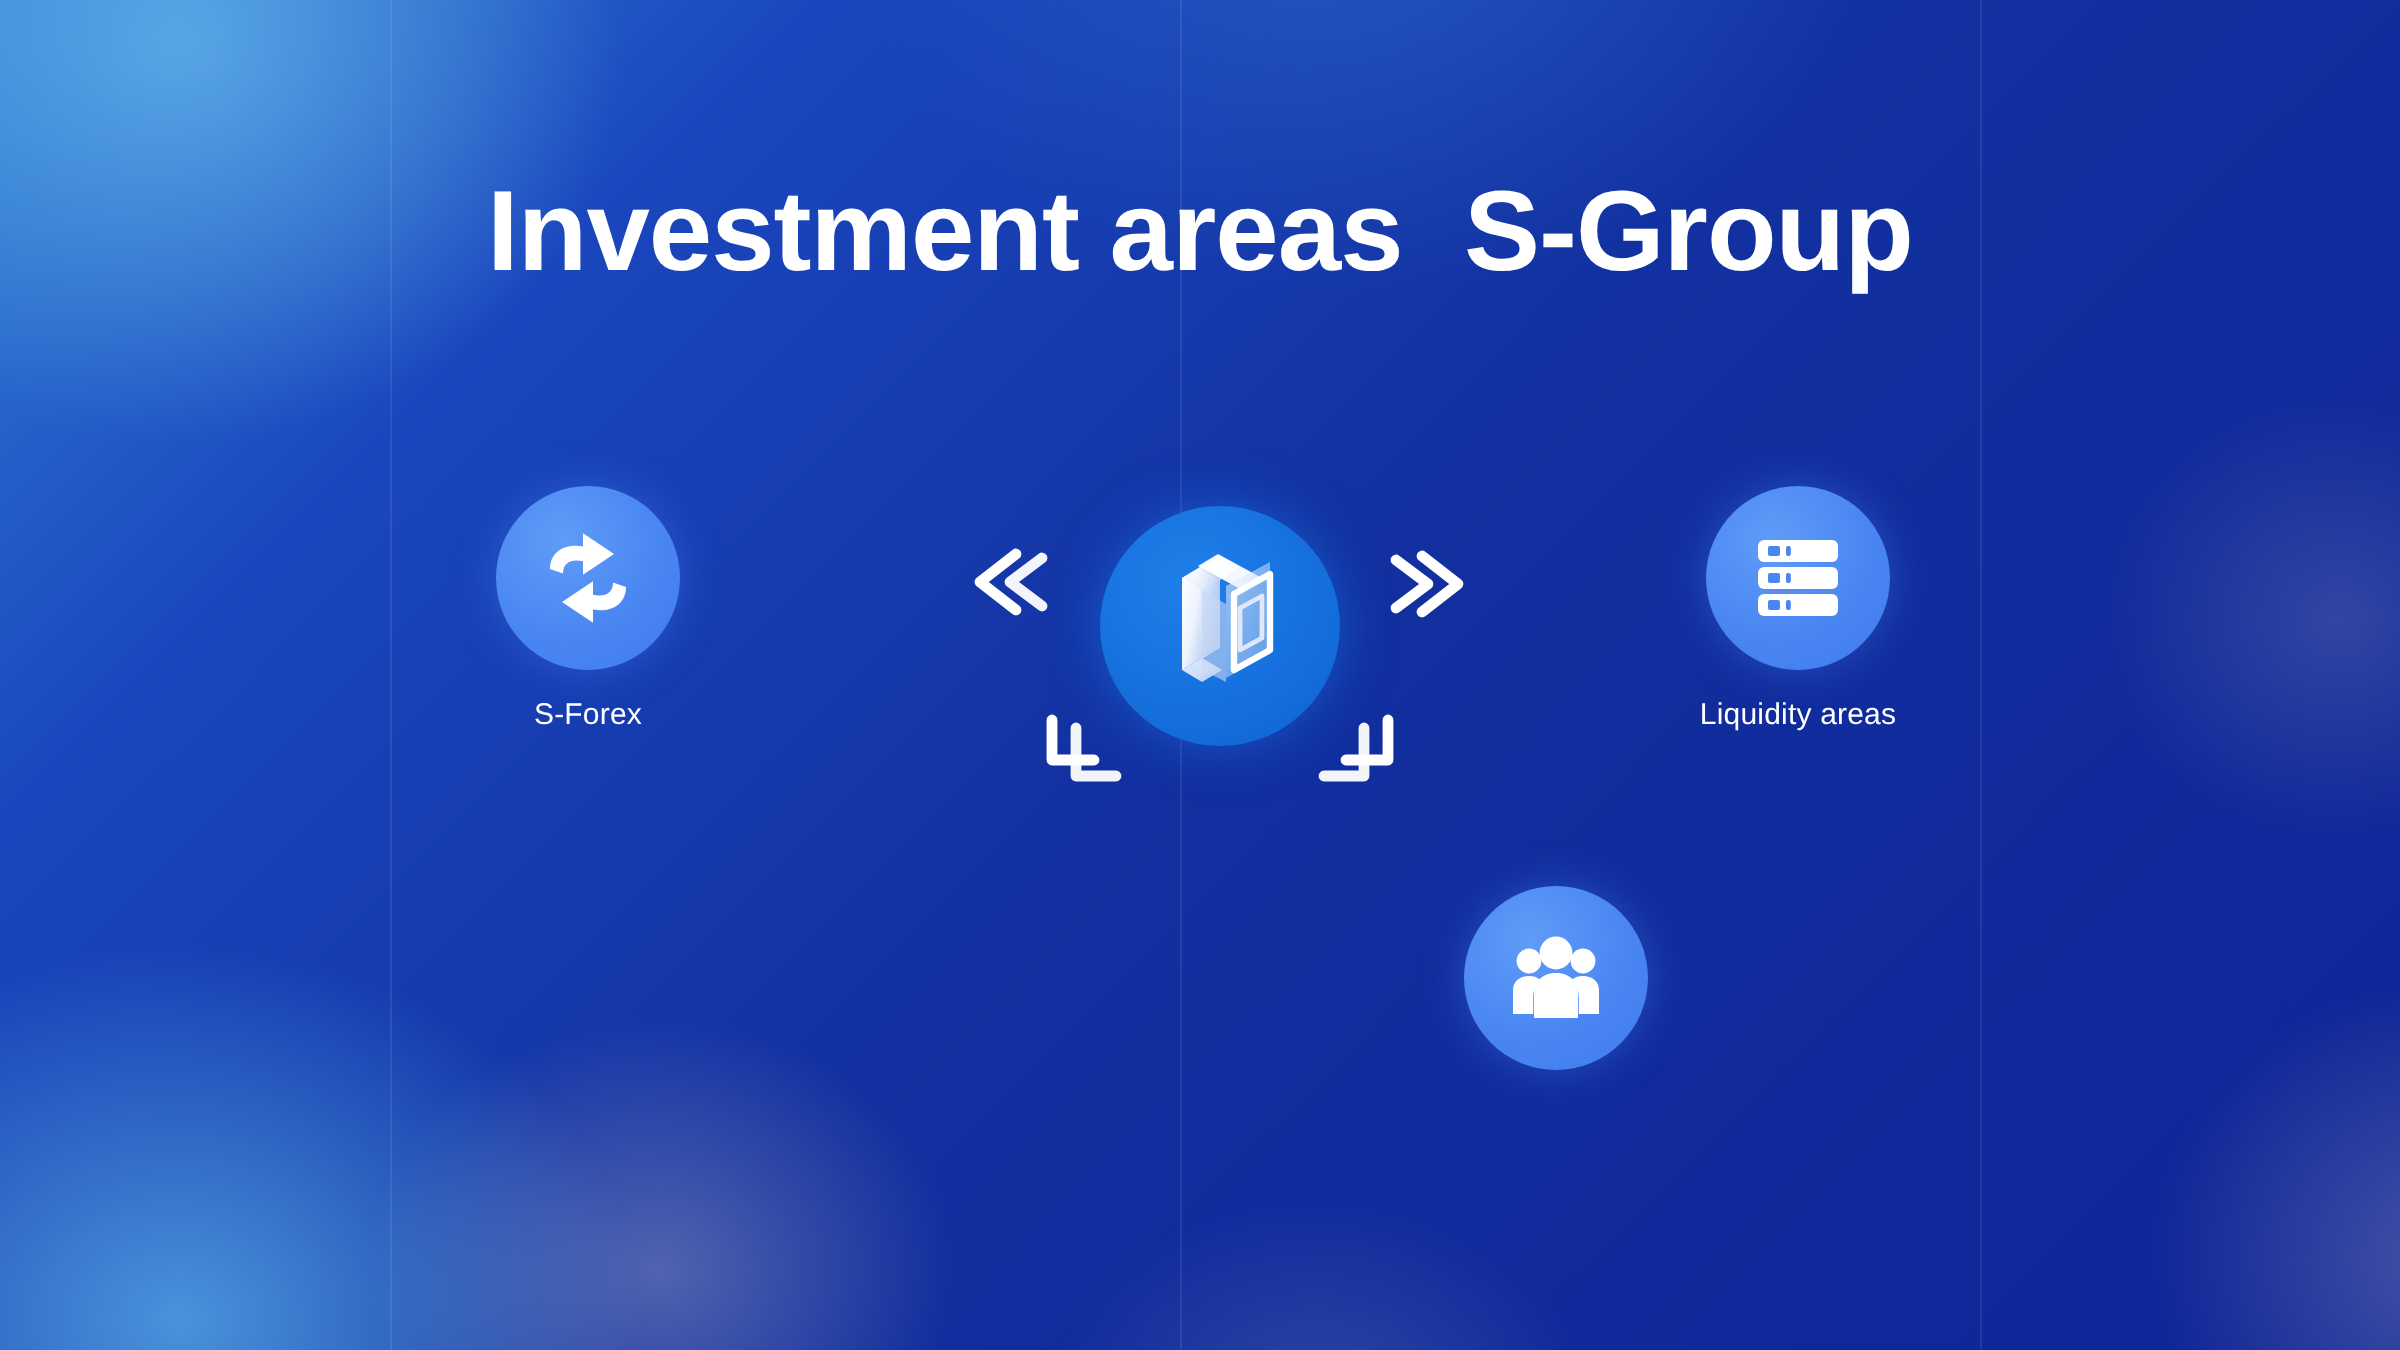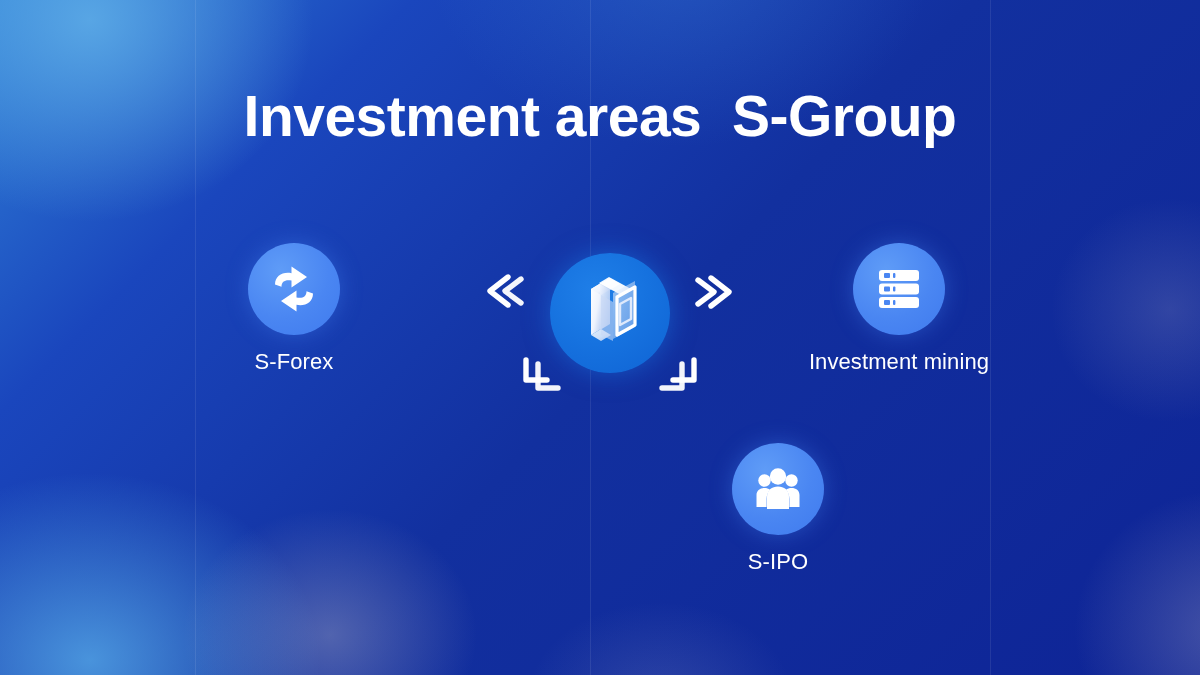--- a/index.html
+++ b/index.html
@@ -84,21 +84,21 @@
     width:92px; height:92px; border-radius:50%;
     margin:0 auto;
     display:flex; align-items:center; justify-content:center;
     background:radial-gradient(circle at 36% 30%, #5f9cf7 0%, #4a86f2 55%, #3f7aee 100%);
     box-shadow:0 0 22px rgba(70,130,240,.40);
   }
   .node .bubble svg { display:block; }
   .node .label {
     margin-top:14px;
     color:#ffffff;
-    font-size:22px;
+    font-size:15px;
     font-weight:400;
     letter-spacing:.1px;
     white-space:nowrap;
   }
 
   #node-forex  { left:194px; top:243px; }
   #node-liq    { left:799px; top:243px; }
   #node-pharm  { left:328px; top:444px; }
   #node-ipo    { left:678px; top:443px; }
 </style>
@@ -220,35 +220,34 @@
             <rect x="9" y="8" width="6" height="5" rx="1"></rect>
             <rect x="18" y="8" width="2.4" height="5" rx="1"></rect>
             <rect x="9" y="21.5" width="6" height="5" rx="1"></rect>
             <rect x="18" y="21.5" width="2.4" height="5" rx="1"></rect>
             <rect x="9" y="35" width="6" height="5" rx="1"></rect>
             <rect x="18" y="35" width="2.4" height="5" rx="1"></rect>
           </g>
         </svg>
       </span>
     </div>
-    <div class="label">Investment mining</div>
+    <div class="label">Liquidity areas</div>
   </div>
 
 
   <div class="node" id="node-ipo">
     <div class="bubble">
       <span>
         <svg width="50" height="44" viewBox="0 0 50 44" fill="#ffffff">
           <circle cx="11.5" cy="13.5" r="6.2"></circle>
           <path d="M3.5 40 L3.5 28 C3.5 23.6 7 21 11.5 21 C13.6 21 15.5 21.6 17 22.7
                    C14.6 25.4 13.6 28.6 13.6 32 L13.6 40 Z"></path>
           <circle cx="38.5" cy="13.5" r="6.2"></circle>
           <path d="M46.5 40 L46.5 28 C46.5 23.6 43 21 38.5 21 C36.4 21 34.5 21.6 33 22.7
                    C35.4 25.4 36.4 28.6 36.4 32 L36.4 40 Z"></path>
           <circle cx="25" cy="9.5" r="8.2"></circle>
           <path d="M14 42 L14 29.5 C14 23 19 19.5 25 19.5 C31 19.5 36 23 36 29.5 L36 42 Z"></path>
         </svg>
       </span>
     </div>
-    <div class="label">S-IPO</div>
   </div>
 
 </div>
 
 </body></html>

